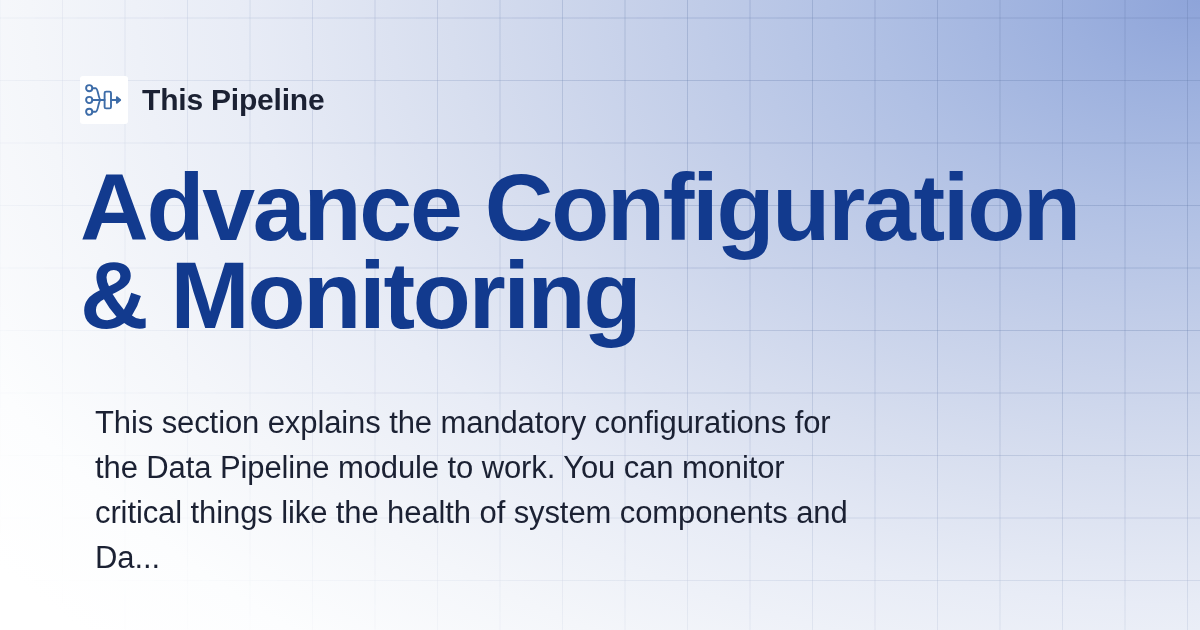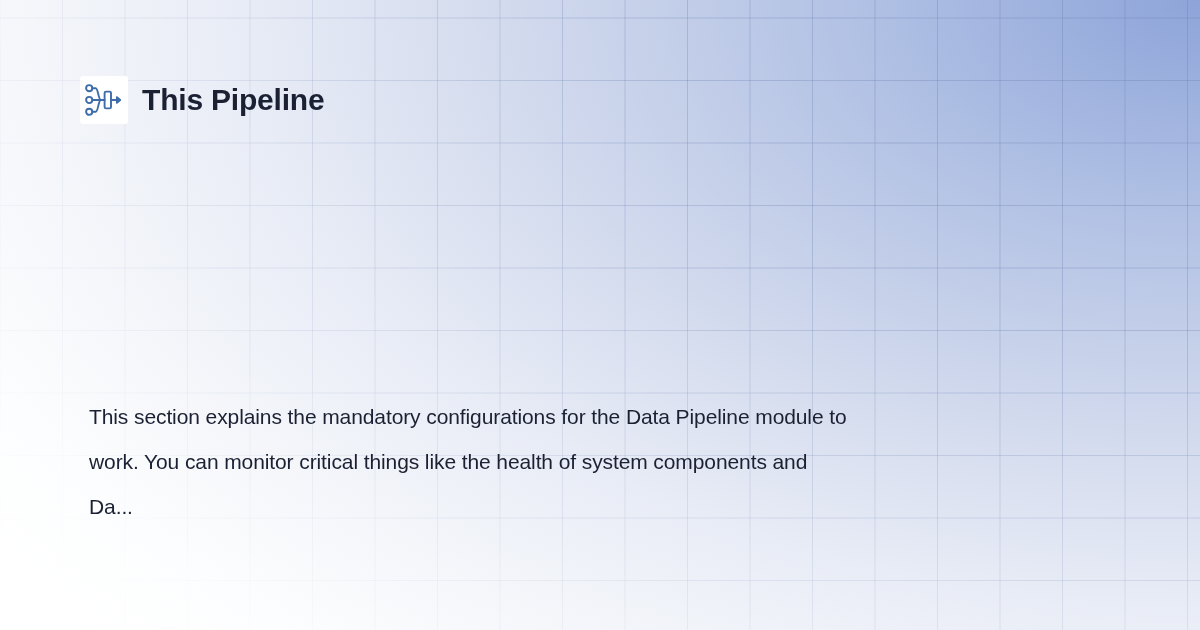--- a/index.html
+++ b/index.html
@@ -115,22 +115,22 @@
     letter-spacing: -2.2px;
     color: #123a8e;
     font-stretch: condensed;
   }
 
   .summary {
     position: absolute;
     top: 385px;
     left: 0;
     width: 760px;
-    margin: 9px;
-    font-size: 21px;
+    margin: 15px;
+    font-size: 31px;
     line-height: 45px;
     font-weight: 400;
     color: #1b2133;
     letter-spacing: -0.1px;
   }
 </style>
 </head>
 <body>
 
 <div class="og-card">
@@ -155,17 +155,18 @@
 
           <rect x="19.6" y="8.6" width="6.4" height="16.8" rx="1.5"></rect>
 
           <path d="M26 17 h8.6"></path>
           <path d="M31.9 14.2 L35.2 17 L31.9 19.8 Z" fill="#3d6ca8"></path>
         </svg>
       </span>
       <span class="brand-name">This Pipeline</span>
     </div>
 
+    <h1 class="headline">Advance Configuration &amp; Monitoring</h1>
 
     <p class="summary">This section explains the mandatory configurations for the Data Pipeline module to work. You can monitor critical things like the health of system components and Da...</p>
 
   </div>
 </div>
 
 </body></html>

